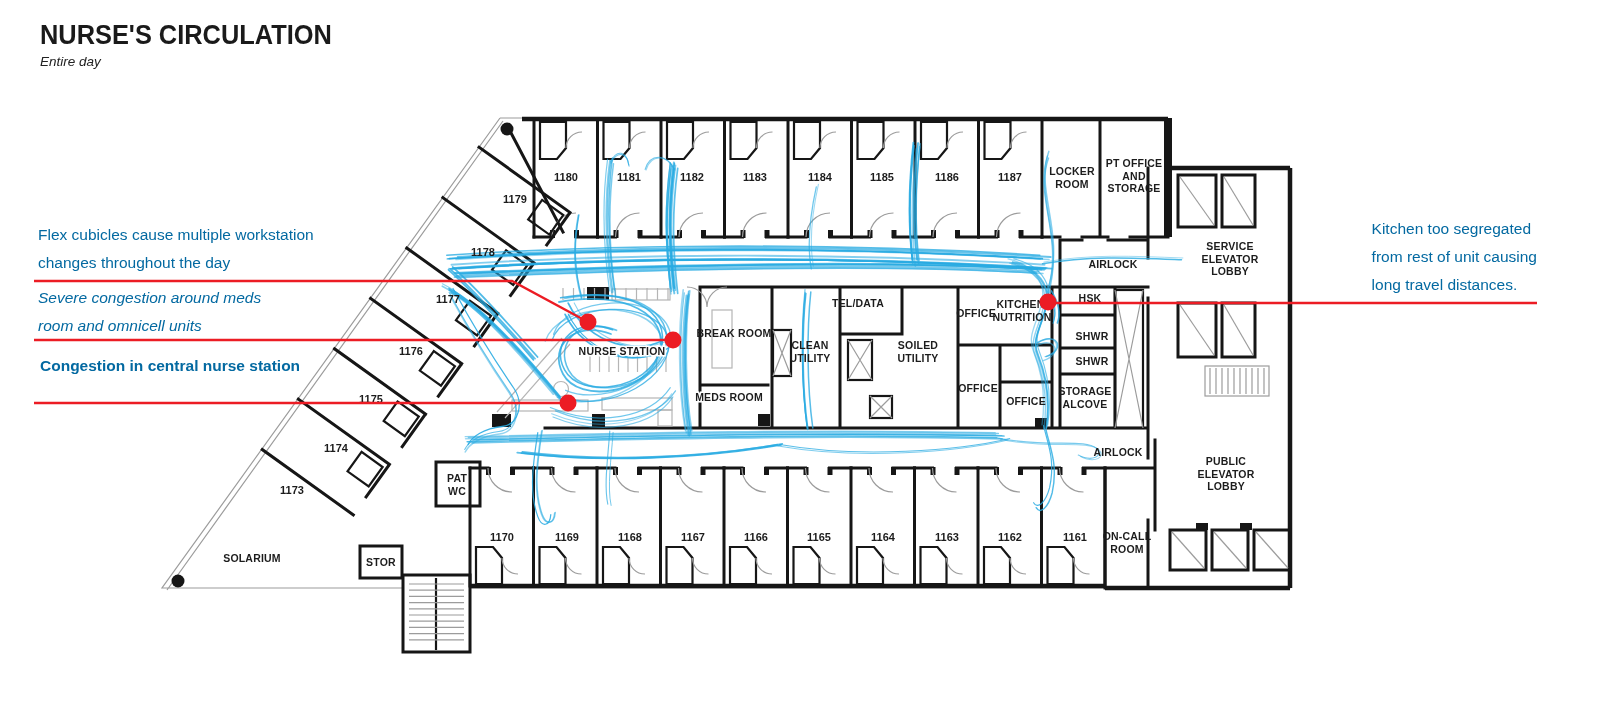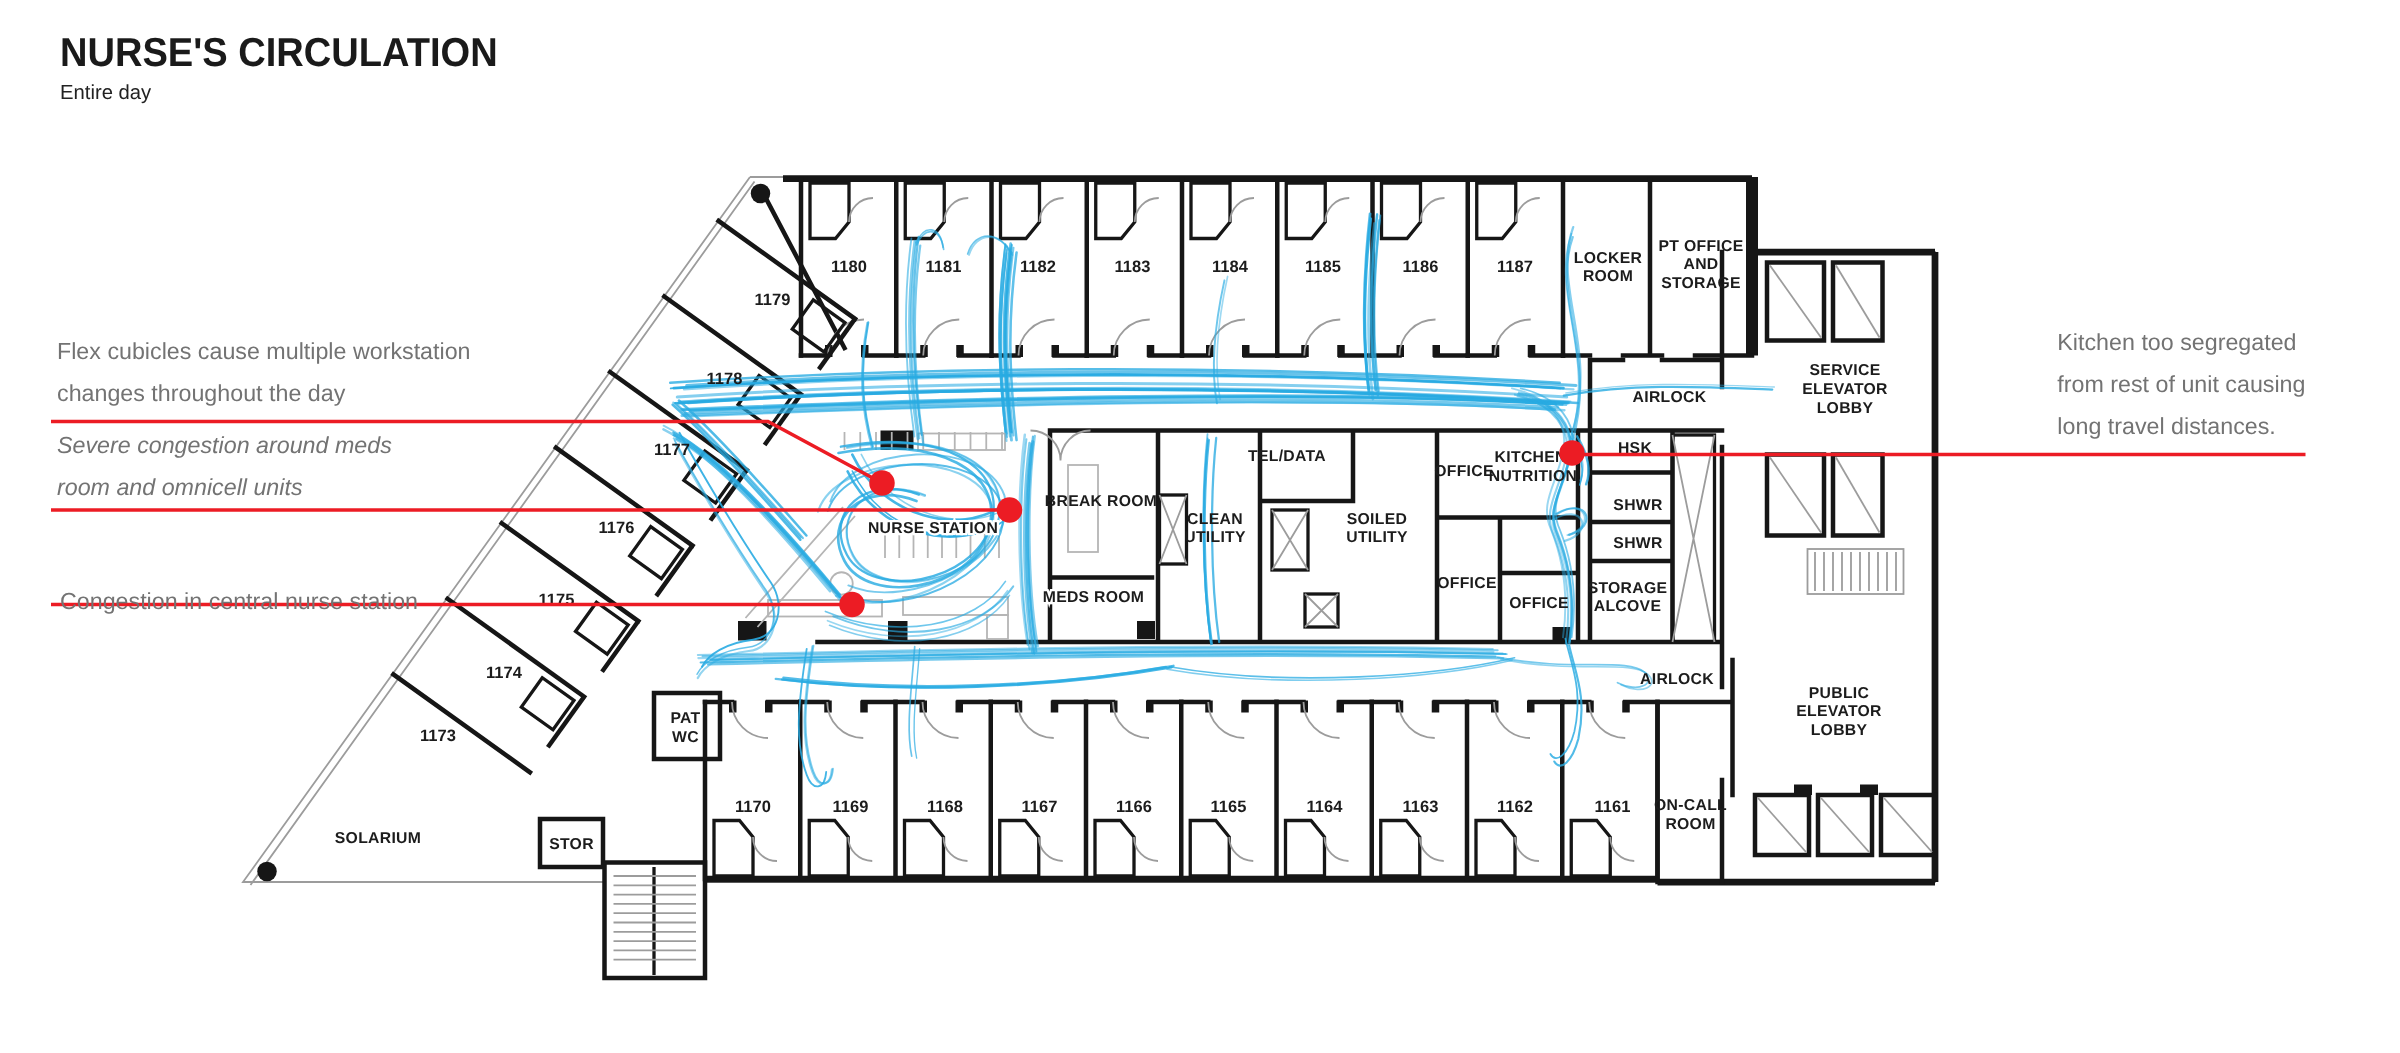--- a/index.html
+++ b/index.html
@@ -1,22 +1,22 @@
 <!DOCTYPE html>
 <html><head>
 <meta charset="utf-8">
 <style>
   html,body{margin:0;padding:0;background:#fff;}
   body{width:1600px;height:702px;position:relative;overflow:hidden;
        font-family:"Liberation Sans","DejaVu Sans",sans-serif;}
   #titleblock{position:absolute;left:40px;top:20px;}
   #page-title{margin:0;font-size:27px;font-weight:700;color:#1a1a1a;letter-spacing:0px;
       transform:scaleX(.94);transform-origin:left center;white-space:nowrap;}
-  #page-subtitle{margin:3px 0 0 0;font-size:13.5px;font-weight:400;color:#222;}
-  .ann{position:absolute;color:#737373;font-size:15.5px;line-height:28px;white-space:pre-line;}
+  #page-subtitle{margin:3px 0 0 0;font-size:13.5px;font-weight:400;color:#222;font-style:italic;}
+  .ann{position:absolute;color:#0369a1;font-size:15.5px;line-height:28px;white-space:pre-line;}
   .ann.right{}
   svg{position:absolute;left:0;top:0;}
   .w3{stroke:#161616;stroke-width:3;fill:none;stroke-linecap:square;}
   .w2{stroke:#161616;stroke-width:2.2;fill:none;}
   .w4{stroke:#161616;stroke-width:4.5;fill:none;}
   .w6{stroke:#161616;stroke-width:8;fill:none;}
   .thin{stroke:#9c9c9c;stroke-width:1.2;fill:none;}
   .furn{stroke:#b5b5b5;stroke-width:1.2;fill:none;}
   .blk{fill:#161616;stroke:none;}
   text.num{font-size:11px;font-weight:700;fill:#1c1c1c;text-anchor:middle;}
@@ -488,17 +488,17 @@
 
   <circle class="blk" cx="507" cy="129" r="6.5"></circle>
   <circle class="blk" cx="178" cy="581" r="6.5"></circle>
 </svg>
 
 <div id="annotations">
     <div class="ann" style="left: 38px; top: 221px;">Flex cubicles cause multiple workstation
 changes throughout the day</div>
     <div class="ann" style="left: 38px; top: 284px; font-style: italic;">Severe congestion around meds
 room and omnicell units</div>
-    <div class="ann" style="left: 40px; top: 388px;">Congestion in central nurse station</div>
+    <div class="ann" style="left: 40px; top: 352px; font-weight: bold;">Congestion in central nurse station</div>
     <div class="ann right" style="right: 63px; top: 215px;">Kitchen too segregated
 from rest of unit causing
 long travel distances.</div>
   </div>
 
 </body></html>

